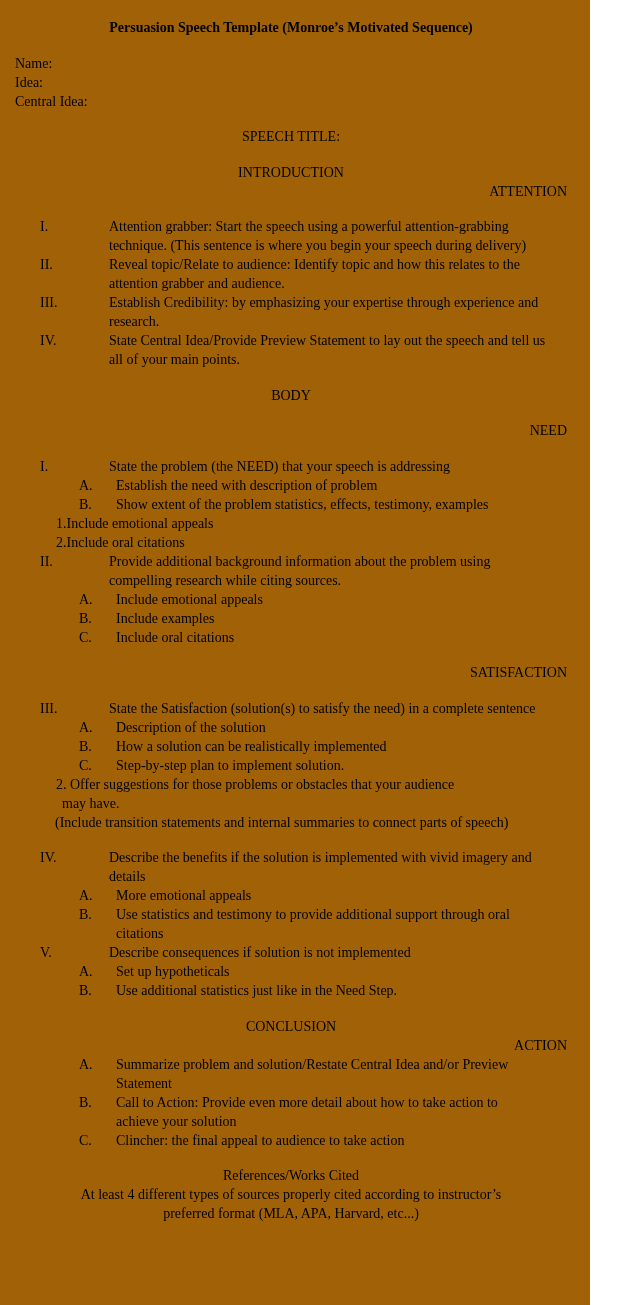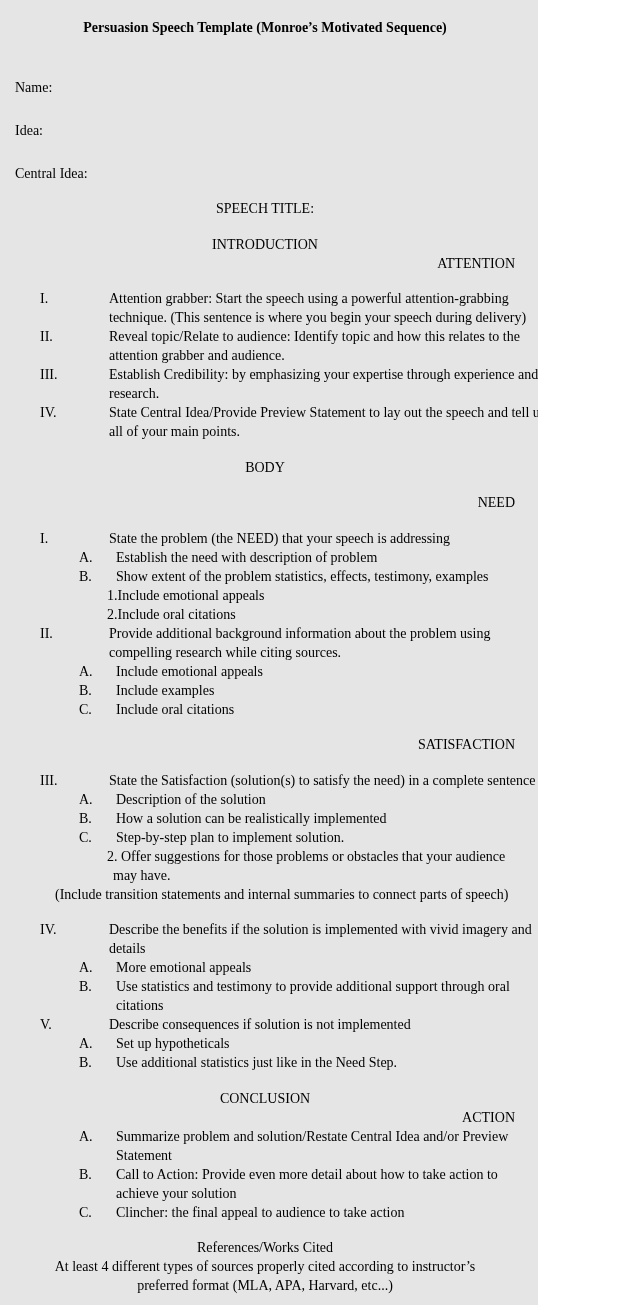--- a/index.html
+++ b/index.html
@@ -1,38 +1,38 @@
 <!DOCTYPE html>
 <html><head>
 <meta charset="utf-8">
 <style>
   html,body { margin:0; padding:0; background:#fff; }
   .page {
-    width:538px; height:1305px; box-sizing:border-box;
-    background:#e5e5e5; color:#000000;
+    width:590px; height:1305px; box-sizing:border-box;
+    background:#a16207; color:#000000;
     font-family:"Liberation Serif","DejaVu Serif",serif;
     font-size:14px; line-height:19px;
     padding:18px 23px 0 15px;
     overflow:hidden;
     position:relative;
   }
   .doc-title { text-align:center; font-weight:bold; white-space:nowrap; }
   .blank { height:16.5px; }
-  .meta-line { white-space:nowrap;margin-top:24px; }
+  .meta-line { white-space:nowrap; }
   .center-line { text-align:center; white-space:nowrap; }
   .heading-line { white-space:nowrap;text-align:right; }
   .note-line { margin-left:40px; white-space:nowrap; }
   .ref-line { text-align:center; font-weight:normal; white-space:nowrap; }
   .item { display:flex; white-space:nowrap; }
   .item .marker { flex:none; }
   .item.roman { margin-left:25px; }
   .item.roman .marker { width:49px; }
   .item.letter { margin-left:64px; }
   .item.letter .marker { width:17px; }
-  .item.number { display:block; margin-left:92px; padding-left:6px; text-indent:-6px; }
+  .item.number { display:block; margin-left:41px; padding-left:6px; text-indent:-6px; }
   .item .item-text { flex:auto;margin-left:20px; }
 </style>
 </head>
 <body>
 
 <div class="page">
   <div class="doc-title">Persuasion Speech Template (Monroe’s Motivated Sequence)</div>
   <div>
       <div class="blank"></div>
       <div class="meta-line">Name:</div>

